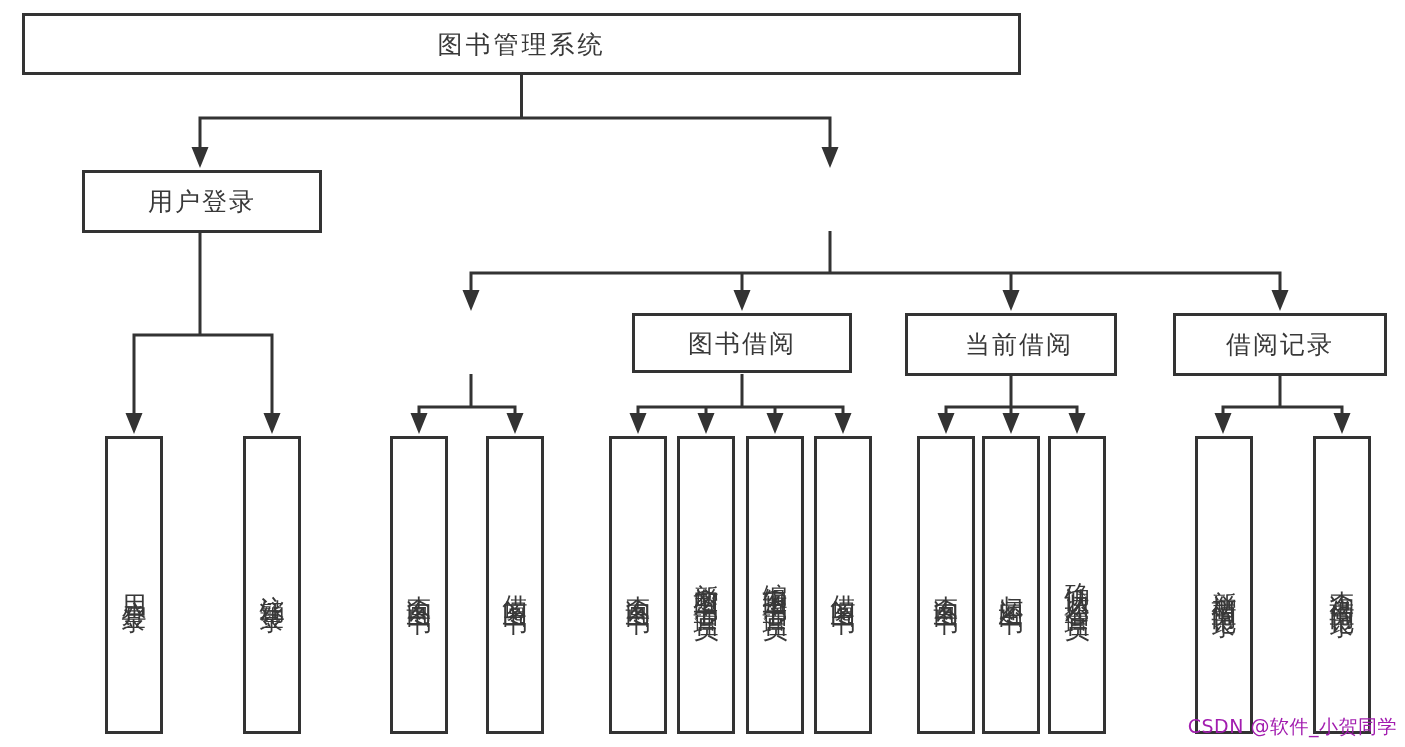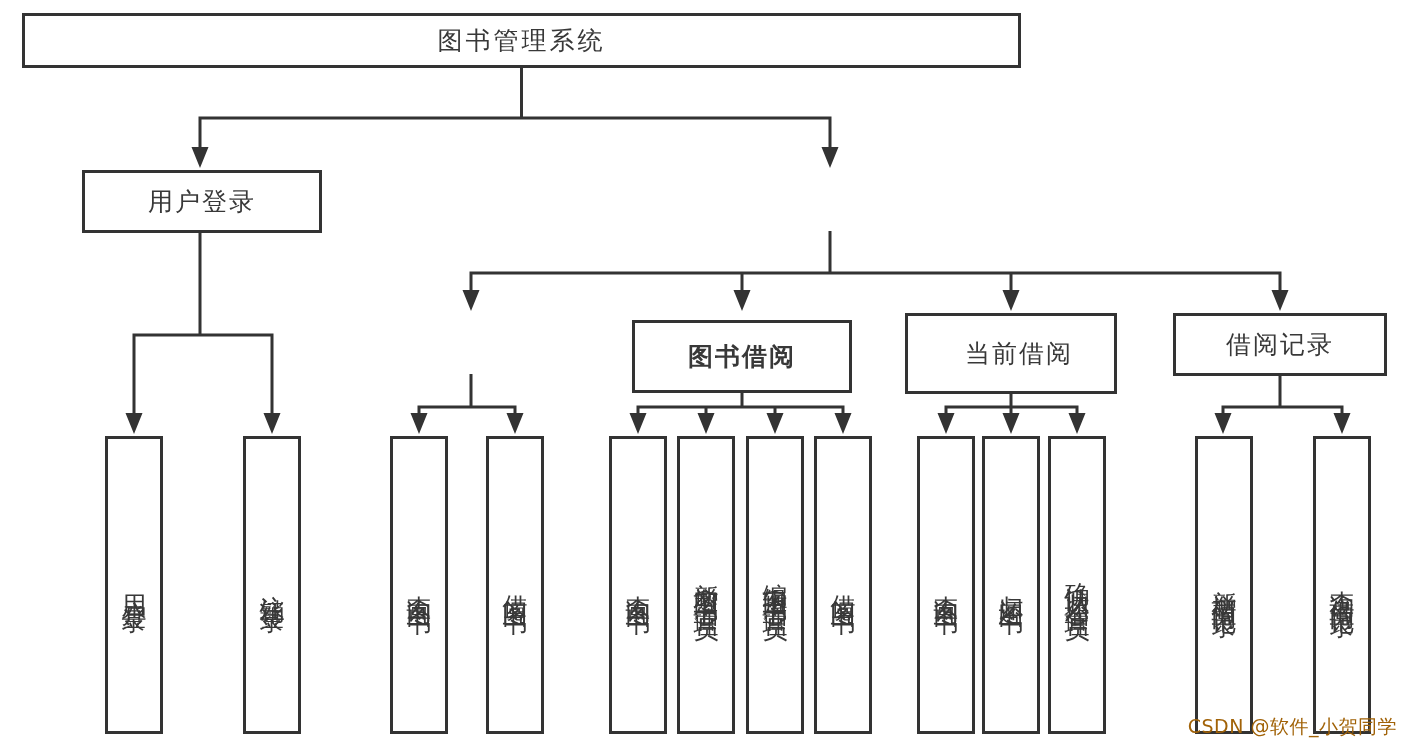--- a/index.html
+++ b/index.html
@@ -28,42 +28,42 @@
     justify-content: center;
     text-align: center;
   }
   .node-h {
     font-size: 25px;
     letter-spacing: 2px;
     white-space: nowrap;
   }
   .node-root {
     left: 22px; top: 13px;
-    width: 999px; height: 55px;
+    width: 999px; height: 62px;
     letter-spacing: 3px;
   }
   .leaf {
     top: 436px;
     width: 58px;
     height: 298px;
   }
   .vtext {
     writing-mode: vertical-rl;
     text-orientation: mixed;
     font-size: 25px;
     line-height: 1;
     letter-spacing: 5px;
   }
   .watermark {
     position: absolute;
     right: 8px;
     bottom: 7px;
     font-size: 19px;
     letter-spacing: 0.5px;
-    color: #a16207;
+    color: #a21caf;
     white-space: nowrap;
     z-index: 5;
   }
 </style>
 </head>
 <body>
 
 <div class="canvas">
 
   <svg class="connector-layer" width="1405" height="747" viewBox="0 0 1405 747" xmlns="http://www.w3.org/2000/svg">
@@ -92,22 +92,22 @@
              M1011 434 L1002.5 413 L1019.5 413 Z
              M1077 434 L1068.5 413 L1085.5 413 Z
              M1223 434 L1214.5 413 L1231.5 413 Z
              M1342 434 L1333.5 413 L1350.5 413 Z"></path>
   </svg>
 
   <div class="node node-h node-root">图书管理系统</div>
 
   <div class="node node-h" style="left:82px; top:170px; width:240px; height:63px;">用户登录</div>
 
-  <div class="node node-h" style="left:632px; top:320px; width:220px; height:73px;font-weight:bold;">图书借阅</div>
-  <div class="node node-h" style="left:905px; top:313px; width:212px; height:81px;padding-left:16px;">当前借阅</div>
+  <div class="node node-h" style="left:632px; top:313px; width:220px; height:60px;">图书借阅</div>
+  <div class="node node-h" style="left:905px; top:313px; width:212px; height:63px;padding-left:16px;">当前借阅</div>
   <div class="node node-h" style="left:1173px; top:313px; width:214px; height:63px;">借阅记录</div>
 
   <div class="node leaf" style="left:105px;">
     <span class="vtext">用户登录</span>
   </div>
   <div class="node leaf" style="left:243px;">
     <span class="vtext">注销登录</span>
   </div>
 
   <div class="node leaf" style="left:390px;">

